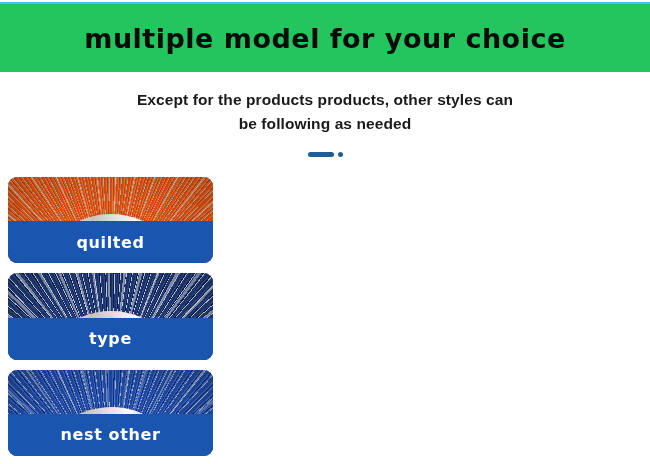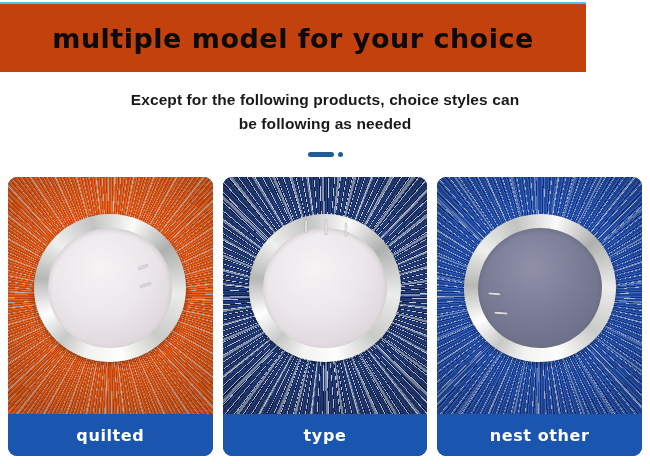--- a/index.html
+++ b/index.html
@@ -7,22 +7,22 @@
     width:650px;height:464px;
     background:#ffffff;
     font-family:"Liberation Sans", sans-serif;
     overflow:hidden;
     position:relative;
   }
   .page{width:650px;height:464px;position:relative;background:#fff;}
 
   
   .banner{
-    position:absolute;left:0;top:2px;width:586px;height:70px;
-    background:#c2410c;
+    position:absolute;left:0;top:2px;width:650px;height:70px;
+    background:#22c55e;
     border-top:2px solid #4cc2ee;
     box-sizing:border-box;
     display:flex;align-items:center;justify-content:center;
   }
   .banner-title{
     font-family:"DejaVu Sans", sans-serif;
     font-weight:bold;
     font-size:27px;
     color:#0b0b0b;
     letter-spacing:0.5px;
@@ -50,21 +50,21 @@
   .divider .bar{
     display:block;width:26px;height:5px;border-radius:3px;background:#1f5d96;
   }
   .divider .dot{
     display:block;width:5px;height:5px;border-radius:50%;background:#1f5d96;
   }
 
   
   .cards{
     position:absolute;left:8px;top:177px;width:634px;height:279px;
-    display:flex;gap:10px;
+    display:flex;gap:10px;flex-direction:column;
   }
   .card{
     position:relative;
     width:205px;height:279px;
     border-radius:9px;
     overflow:hidden;
     background:#1f4fa0;
     box-shadow:0 0 0 0 rgba(0,0,0,0);
   }
   .photo{
@@ -179,21 +179,21 @@
 </head>
 <body>
 
 <div class="page">
 
   <div class="banner">
     <div class="banner-title">multiple model for your choice</div>
   </div>
 
   <div class="subtitle">
-    <span class="sub-line">Except for the following products, choice styles can</span>
+    <span class="sub-line">Except for the products products, other styles can</span>
     <span class="sub-line">be following as needed</span>
   </div>
 
   <div class="divider">
     <span class="bar"></span>
     <span class="dot"></span>
   </div>
 
   <div class="cards">
 

